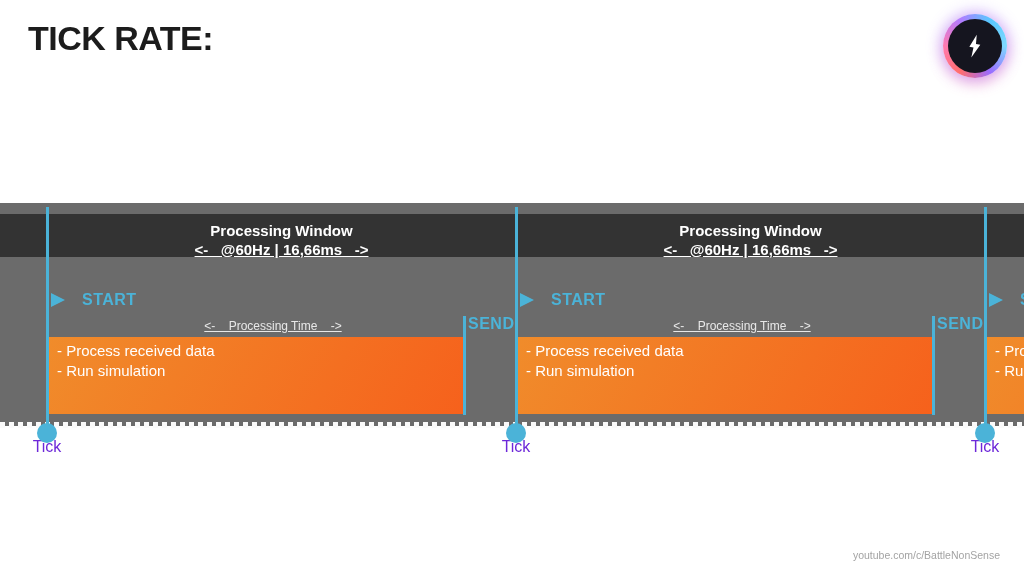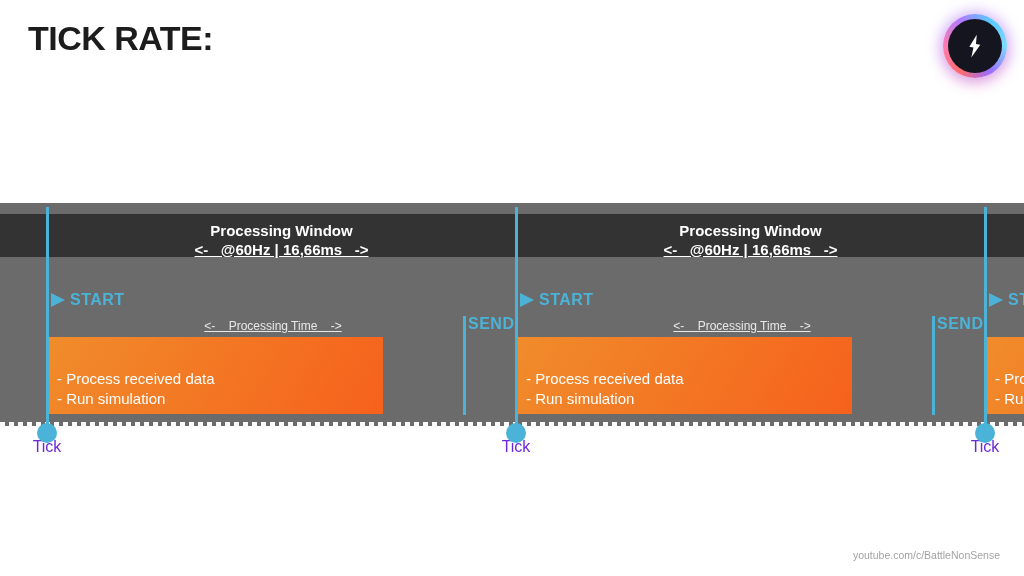--- a/index.html
+++ b/index.html
@@ -34,35 +34,35 @@
   .window { position:absolute; top:4px; width:469px; height:240px; }
   .w1 { left:47px; } .w2 { left:516px; } .w3 { left:985px; }
 
   .tick-line { position:absolute; left:-1px; top:0; width:3px; height:226px;
     background:var(--accent-cyan, #4bb3d8); z-index:3; }
   .pw-header { position:absolute; left:0; top:11px; width:100%; height:43px;
     display:flex; flex-direction:column; align-items:center; justify-content:center;
     color:#ffffff; font-size:15px; font-weight:bold; line-height:19px; z-index:1; }
   .pre { white-space:pre;text-decoration:underline; }
 
-  .start { position:absolute; left:4px; top:84px; display:flex; align-items:center; gap:5px; z-index:2; }
+  .start { position:absolute; left:4px; top:84px; display:flex; align-items:center; gap:17px; z-index:2; }
   .start-tri { width:0; height:0; border-left:14px solid var(--accent-cyan, #4bb3d8);
     border-top:7px solid rgba(0,0,0,0); border-bottom:7px solid rgba(0,0,0,0); }
   .start-text, .send-text { color:var(--accent-cyan, #4bb3d8); font-size:16px; font-weight:bold; letter-spacing:0.5px; }
 
   .ptime { position:absolute; left:0; top:112px; width:416px; text-align:center;
     color:#e8e8e8; font-size:12px; z-index:1;padding-left:36px; }
 
   .send-line { position:absolute; left:416px; top:109px; width:2.5px; height:99px;
     background:var(--accent-cyan, #4bb3d8); z-index:2; }
   .send-text { position:absolute; left:421px; top:108px; }
 
-  .task-box { position:absolute; left:0; top:130px; width:336px; height:77px;
+  .task-box { position:absolute; left:0; top:130px; width:416px; height:77px;
     background:linear-gradient(120deg, var(--orange-from, #f08c2b), var(--orange-to, #f6611c));
-    color:#ffffff; font-size:15px; line-height:20px; padding:32px 0 0 10px; z-index:1; }
+    color:#ffffff; font-size:15px; line-height:20px; padding:4px 0 0 10px; z-index:1; }
 
   .tick-dot { position:absolute; left:-10px; top:216px; width:20px; height:20px; border-radius:50%;
     background:var(--accent-cyan, #4bb3d8); z-index:4; }
 
   
   .tick-label { position:absolute; top:438px; transform:translateX(-50%);
     font-size:16px; color:#6d28d9; }
   .tl1 { left:47px; } .tl2 { left:516px; } .tl3 { left:985px; }
 
   .footer { position:absolute; top:549px; right:24px; font-size:10.5px; color:#a3a3a3; }

